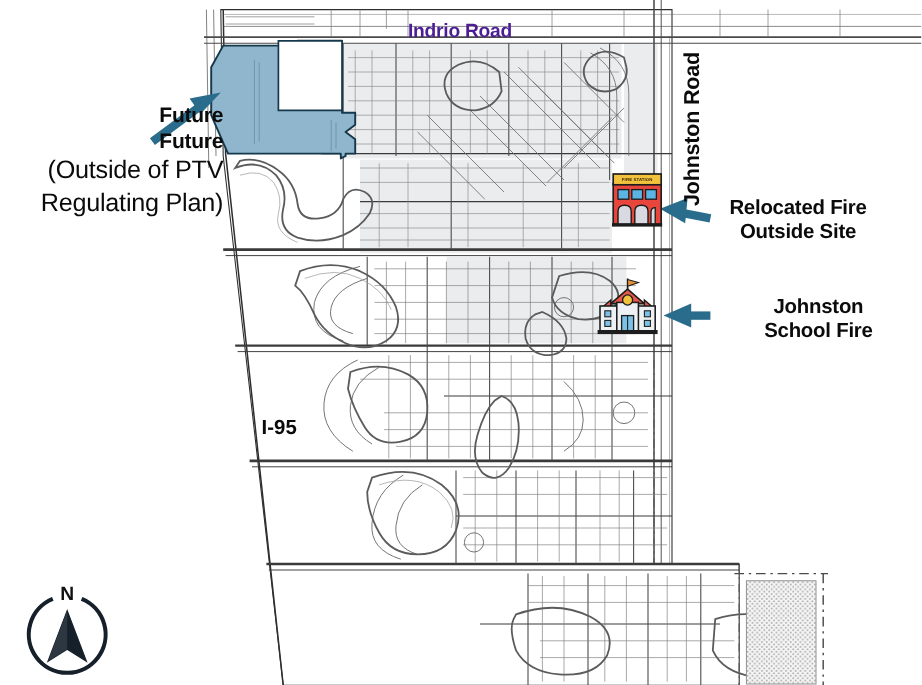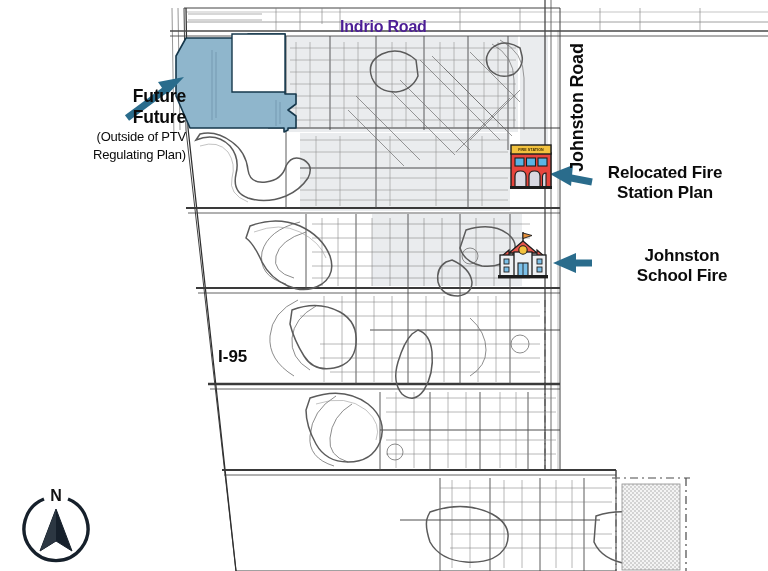--- a/index.html
+++ b/index.html
@@ -15,21 +15,21 @@
   .layer{position:absolute;left:0;top:0;width:768px;height:571px;}
 
   
   .anno{position:absolute;font-weight:bold;line-height:1.18;color:#0b0b0b;}
 
   #anno-future{
     left:0px;top:86px;width:168px;text-align:right;font-size:17.5px;
     letter-spacing:-0.2px;
     margin-left:18px;
   }
-  #anno-future .sub{font-weight:normal;font-size:13px;line-height:1.22;display:block;margin-top:2px;}
+  #anno-future .sub{font-weight:normal;font-size:21px;line-height:1.22;display:block;margin-top:2px;}
 
   #anno-fire{
     left:579px;top:163px;width:172px;text-align:center;font-size:17px;
     letter-spacing:-0.2px;
   }
   #anno-school{
     left:596px;top:246px;width:172px;text-align:center;font-size:17px;
     letter-spacing:-0.2px;
   }
 
@@ -419,21 +419,21 @@
 
   <div class="anno" id="anno-future">
     <div>Future</div>
     <div>Future</div>
     <span class="sub">(Outside of PTV</span>
     <span class="sub">Regulating Plan)</span>
   </div>
 
   <div class="anno" id="anno-fire">
     <div>Relocated Fire</div>
-    <div>Station Plan</div>
+    <div>Outside Site</div>
   </div>
 
   <div class="anno" id="anno-school">
     <div>Johnston</div>
     <div>School Fire</div>
   </div>
 
   <div id="label-indrio">Indrio Road</div>
   <div id="label-johnston">Johnston Road</div>
   <div id="label-i95">I-95</div>

